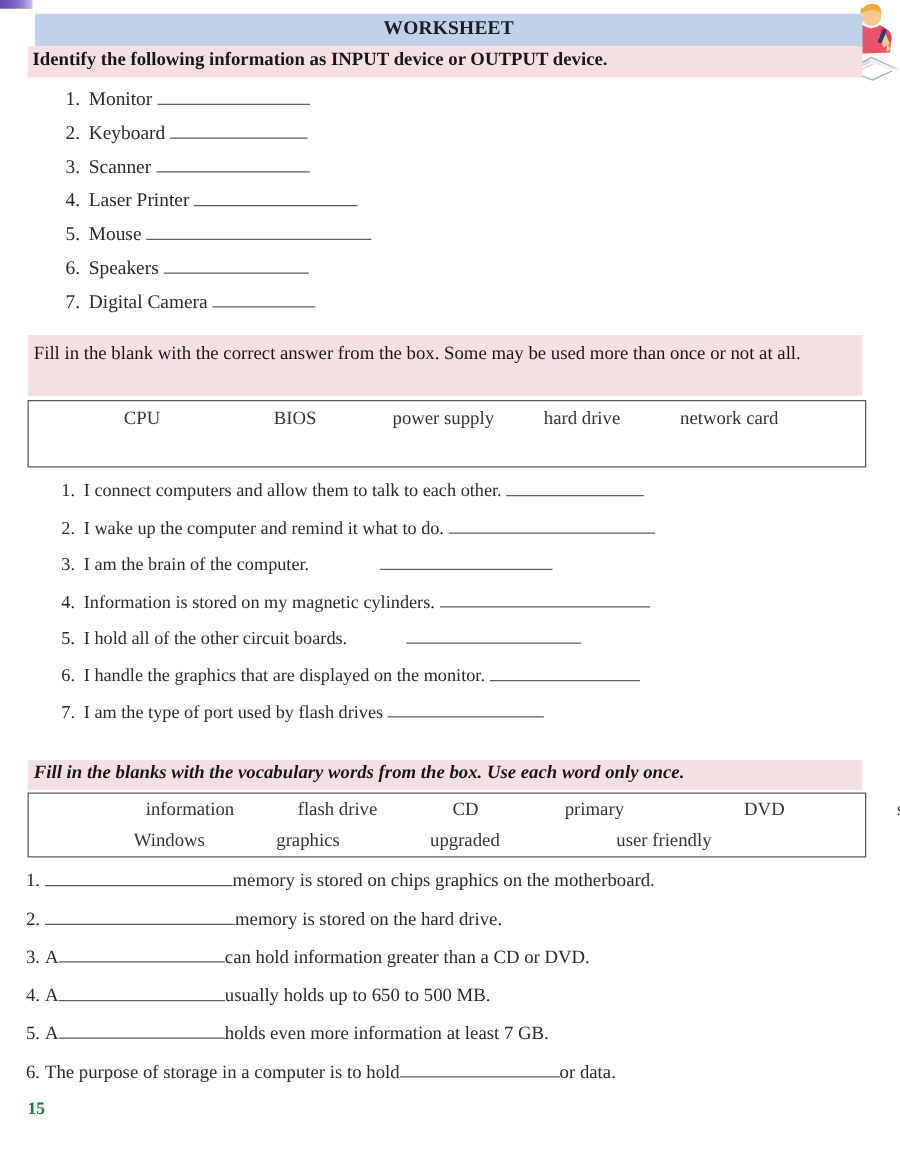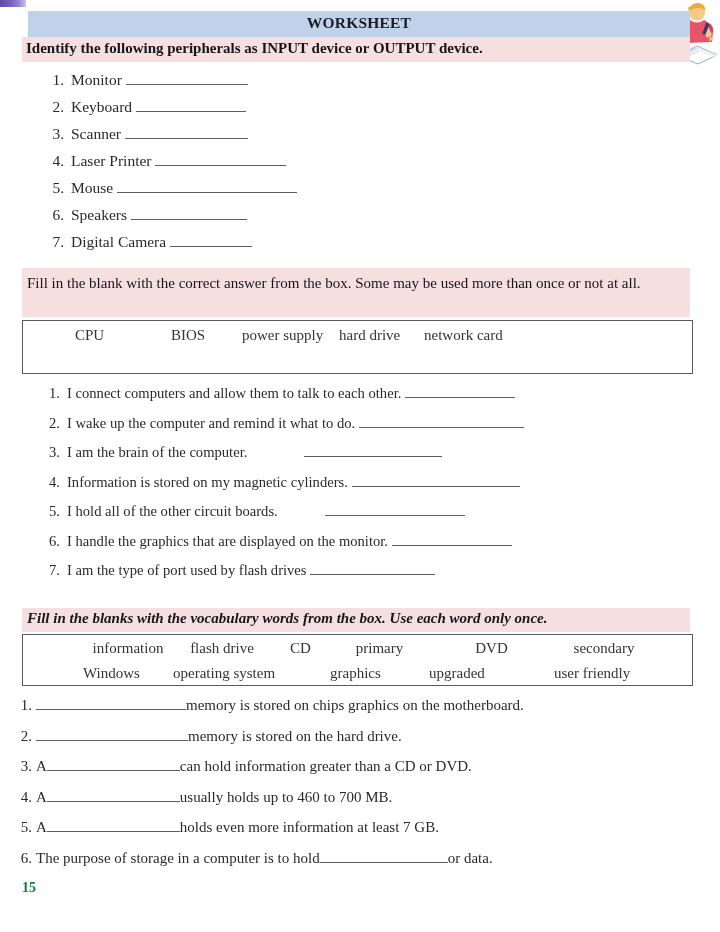--- a/index.html
+++ b/index.html
@@ -183,21 +183,21 @@
     position: absolute;
     box-sizing: border-box;
     border: 1.6px solid #5a5a5e;
     background: #ffffff;
   }
   .wordbox .row {
     display: flex;
     white-space: nowrap;
     color: #343437;
   }
-  .wordbox .cell { flex: 0 0 auto; }
+  .wordbox .cell { flex: 0 0 auto; margin-left: 24px; }
 
   #wordbox-hardware {
     left: 22px;
     top: 320px;
     width: 671px;
     height: 54px;
     font-size: 15px;
   }
   #wordbox-hardware .row { line-height: 26px; padding-left: 52px; }
   #wordbox-hardware .row:first-child { padding-top: 1px; }
@@ -242,21 +242,21 @@
     <path d="M4 56 l19 -9 l0 3 l-19 9z" fill="#d9e3ef"></path>
     <path d="M23 47 l20 8 l0 3 l-20 -8z" fill="#eef2f7"></path>
     <path d="M8 54 l13 -6 M12 57 l13 -6" stroke="#b9c4d2" stroke-width="0.8" fill="none"></path>
   </svg>
 
   <div class="band-blue">
     <div class="title">WORKSHEET</div>
   </div>
 
   <div class="band-pink-1">
-    <div class="htext">Identify the following peripherals as INPUT device or OUTPUT device.</div>
+    <div class="htext">Identify the following information as INPUT device or OUTPUT device.</div>
   </div>
 
   <ol class="qlist" id="list-peripherals">
       <li>
         <span class="qnum">1.</span>
         <span class="qtext">Monitor&nbsp;</span>
         <span class="blankline" style="width: 122px;"></span>
       </li>
       <li>
         <span class="qnum">2.</span>
@@ -352,21 +352,20 @@
       <div class="row">
         <span class="cell" style="width: 90px;">information</span>
         <span class="cell" style="width: 98px;">flash drive</span>
         <span class="cell" style="width: 59px;">CD</span>
         <span class="cell" style="width: 99px;">primary</span>
         <span class="cell" style="width: 125px;">DVD</span>
         <span class="cell" style="width: 100px;">secondary</span>
       </div>
       <div class="row">
         <span class="cell" style="width: 90px;">Windows</span>
-        <span class="cell" style="width: 157px;">operating system</span>
         <span class="cell" style="width: 99px;">graphics</span>
         <span class="cell" style="width: 125px;">upgraded</span>
         <span class="cell" style="width: 100px;">user friendly</span>
       </div>
     </div>
 
   <ol class="qlist" id="list-vocab">
       <li>
         <span class="qnum">1.</span>
         <span class="blankline" style="width: 150px;"></span>
@@ -380,21 +379,21 @@
       <li>
         <span class="qnum">3.</span>
         <span class="qtext">A </span>
         <span class="blankline" style="width: 133px;"></span>
         <span class="qtext">can hold information greater than a CD or DVD.</span>
       </li>
       <li>
         <span class="qnum">4.</span>
         <span class="qtext">A </span>
         <span class="blankline" style="width: 133px;"></span>
-        <span class="qtext">usually holds up to 460 to 700 MB.</span>
+        <span class="qtext">usually holds up to 650 to 500 MB.</span>
       </li>
       <li>
         <span class="qnum">5.</span>
         <span class="qtext">A </span>
         <span class="blankline" style="width: 133px;"></span>
         <span class="qtext">holds even more information at least 7 GB.</span>
       </li>
       <li>
         <span class="qnum">6.</span>
         <span class="qtext">The purpose of storage in a computer is to hold </span>

